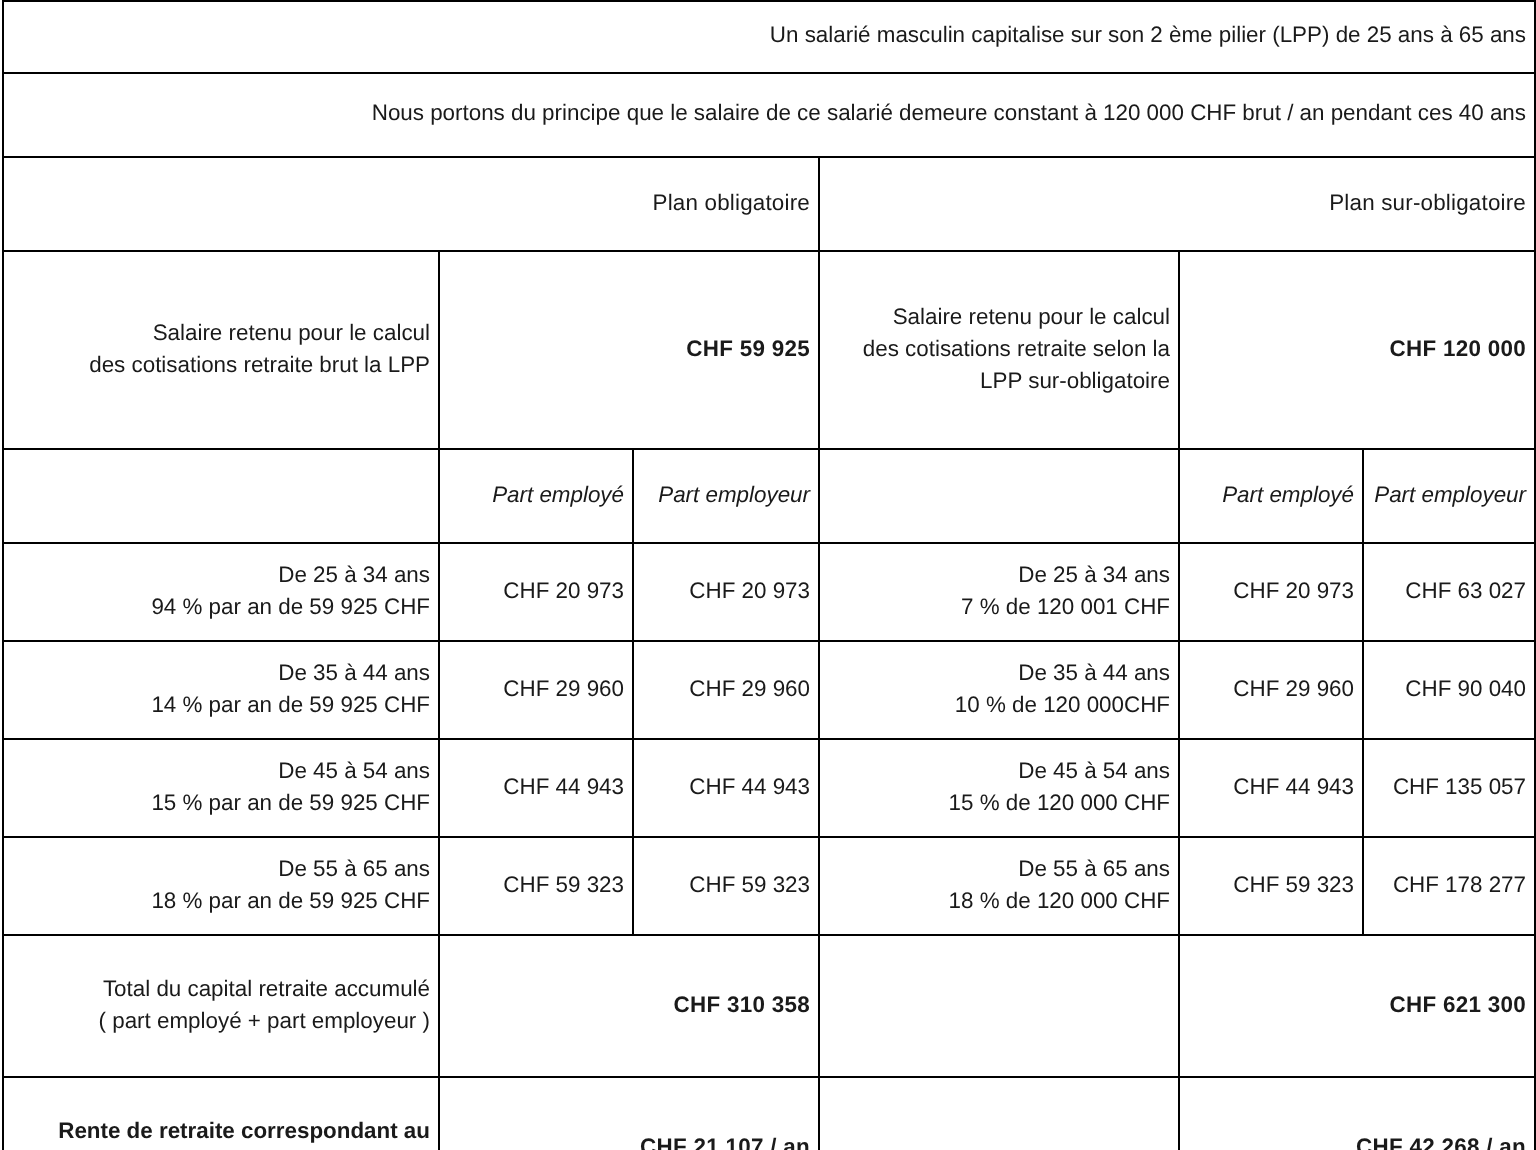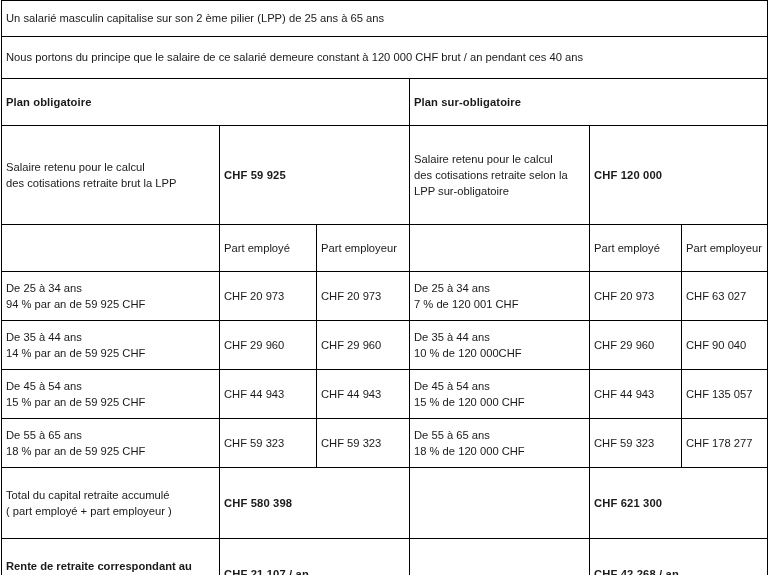--- a/index.html
+++ b/index.html
@@ -28,51 +28,51 @@
     width: 766px;
     margin: 0 1px;
     border-collapse: collapse;
     table-layout: fixed;
   }
 
   table.lpp td {
     border: 1.6px solid #000000;
     padding: 2px 4px;
     vertical-align: middle;
-    text-align: left;
+    text-align: right;
     font-size: 11.2px;
     line-height: 1.45;
     color: #1a1a1a;
   }
 
   
   col.c1 { width: 218px; }
   col.c2 { width: 97px; }
   col.c3 { width: 93px; }
   col.c4 { width: 180px; }
   col.c5 { width: 92px; }
   col.c6 { width: 86px; }
 
   
   .r-title1 td { height: 31px; }
   .r-title2 td { height: 37px; margin-top: 12px; }
   .r-plan   td { height: 42px; }
   .r-salary td { height: 94px; }
-  .r-part   td { height: 42px; }
+  .r-part   td { height: 42px; font-style: italic; }
   .r-age    td { height: 44px; }
   .r-total  td { height: 66px; }
   .r-rente  td { height: 66px; }
 
   
   .title-text {
     font-size: 11.4px;
     color: #222;
   }
   .plan-head {
-    font-weight: bold;
+    font-weight: normal;
     font-size: 14.6px;
     letter-spacing: .1px;
     margin-top: 40px;
   }
   .amount-big {
     font-weight: bold;
     font-size: 14.4px;
     letter-spacing: .15px;
   }
   .amount-mid {
@@ -212,21 +212,21 @@
         </td>
         <td class="cell-val">CHF 59 323</td>
         <td class="cell-val">CHF 178 277</td>
       </tr>
 
       <tr class="r-total">
         <td class="label-reg two-line">
           <span>Total du capital retraite accumulé</span>
           <span>( part employé + part employeur )</span>
         </td>
-        <td colspan="2" class="amount-mid">CHF 580 398</td>
+        <td colspan="2" class="amount-mid">CHF 310 358</td>
         <td class="empty-cell"></td>
         <td colspan="2" class="amount-mid">CHF 621 300</td>
       </tr>
 
       <tr class="r-rente">
         <td class="label-bold two-line">
           <span>Rente de retraite correspondant au</span>
           <span>montant accumulé</span>
         </td>
         <td colspan="2" class="amount-mid">CHF 21 107 / an</td>

